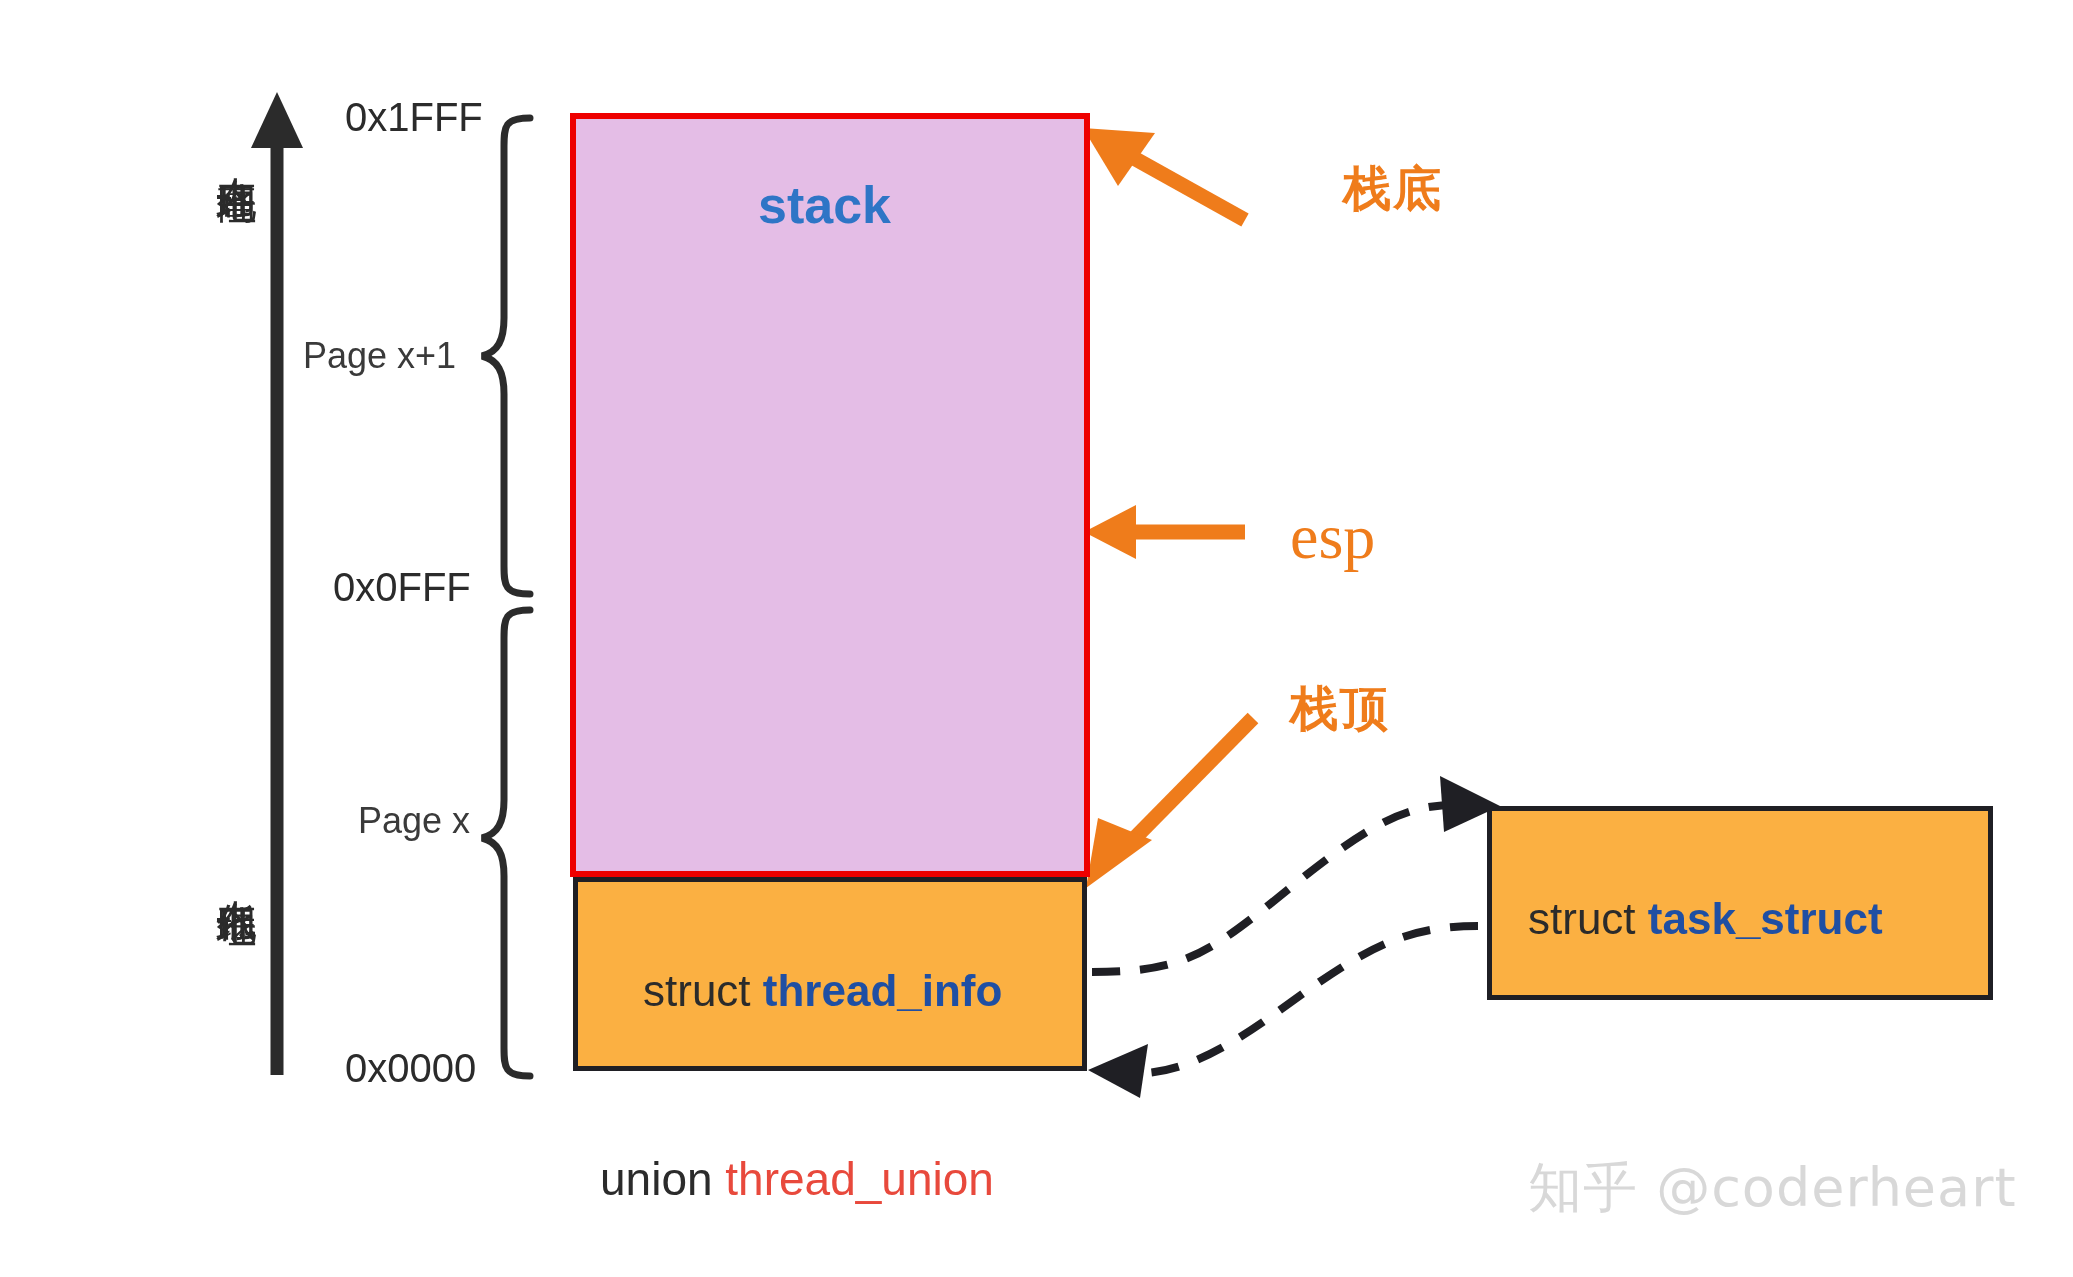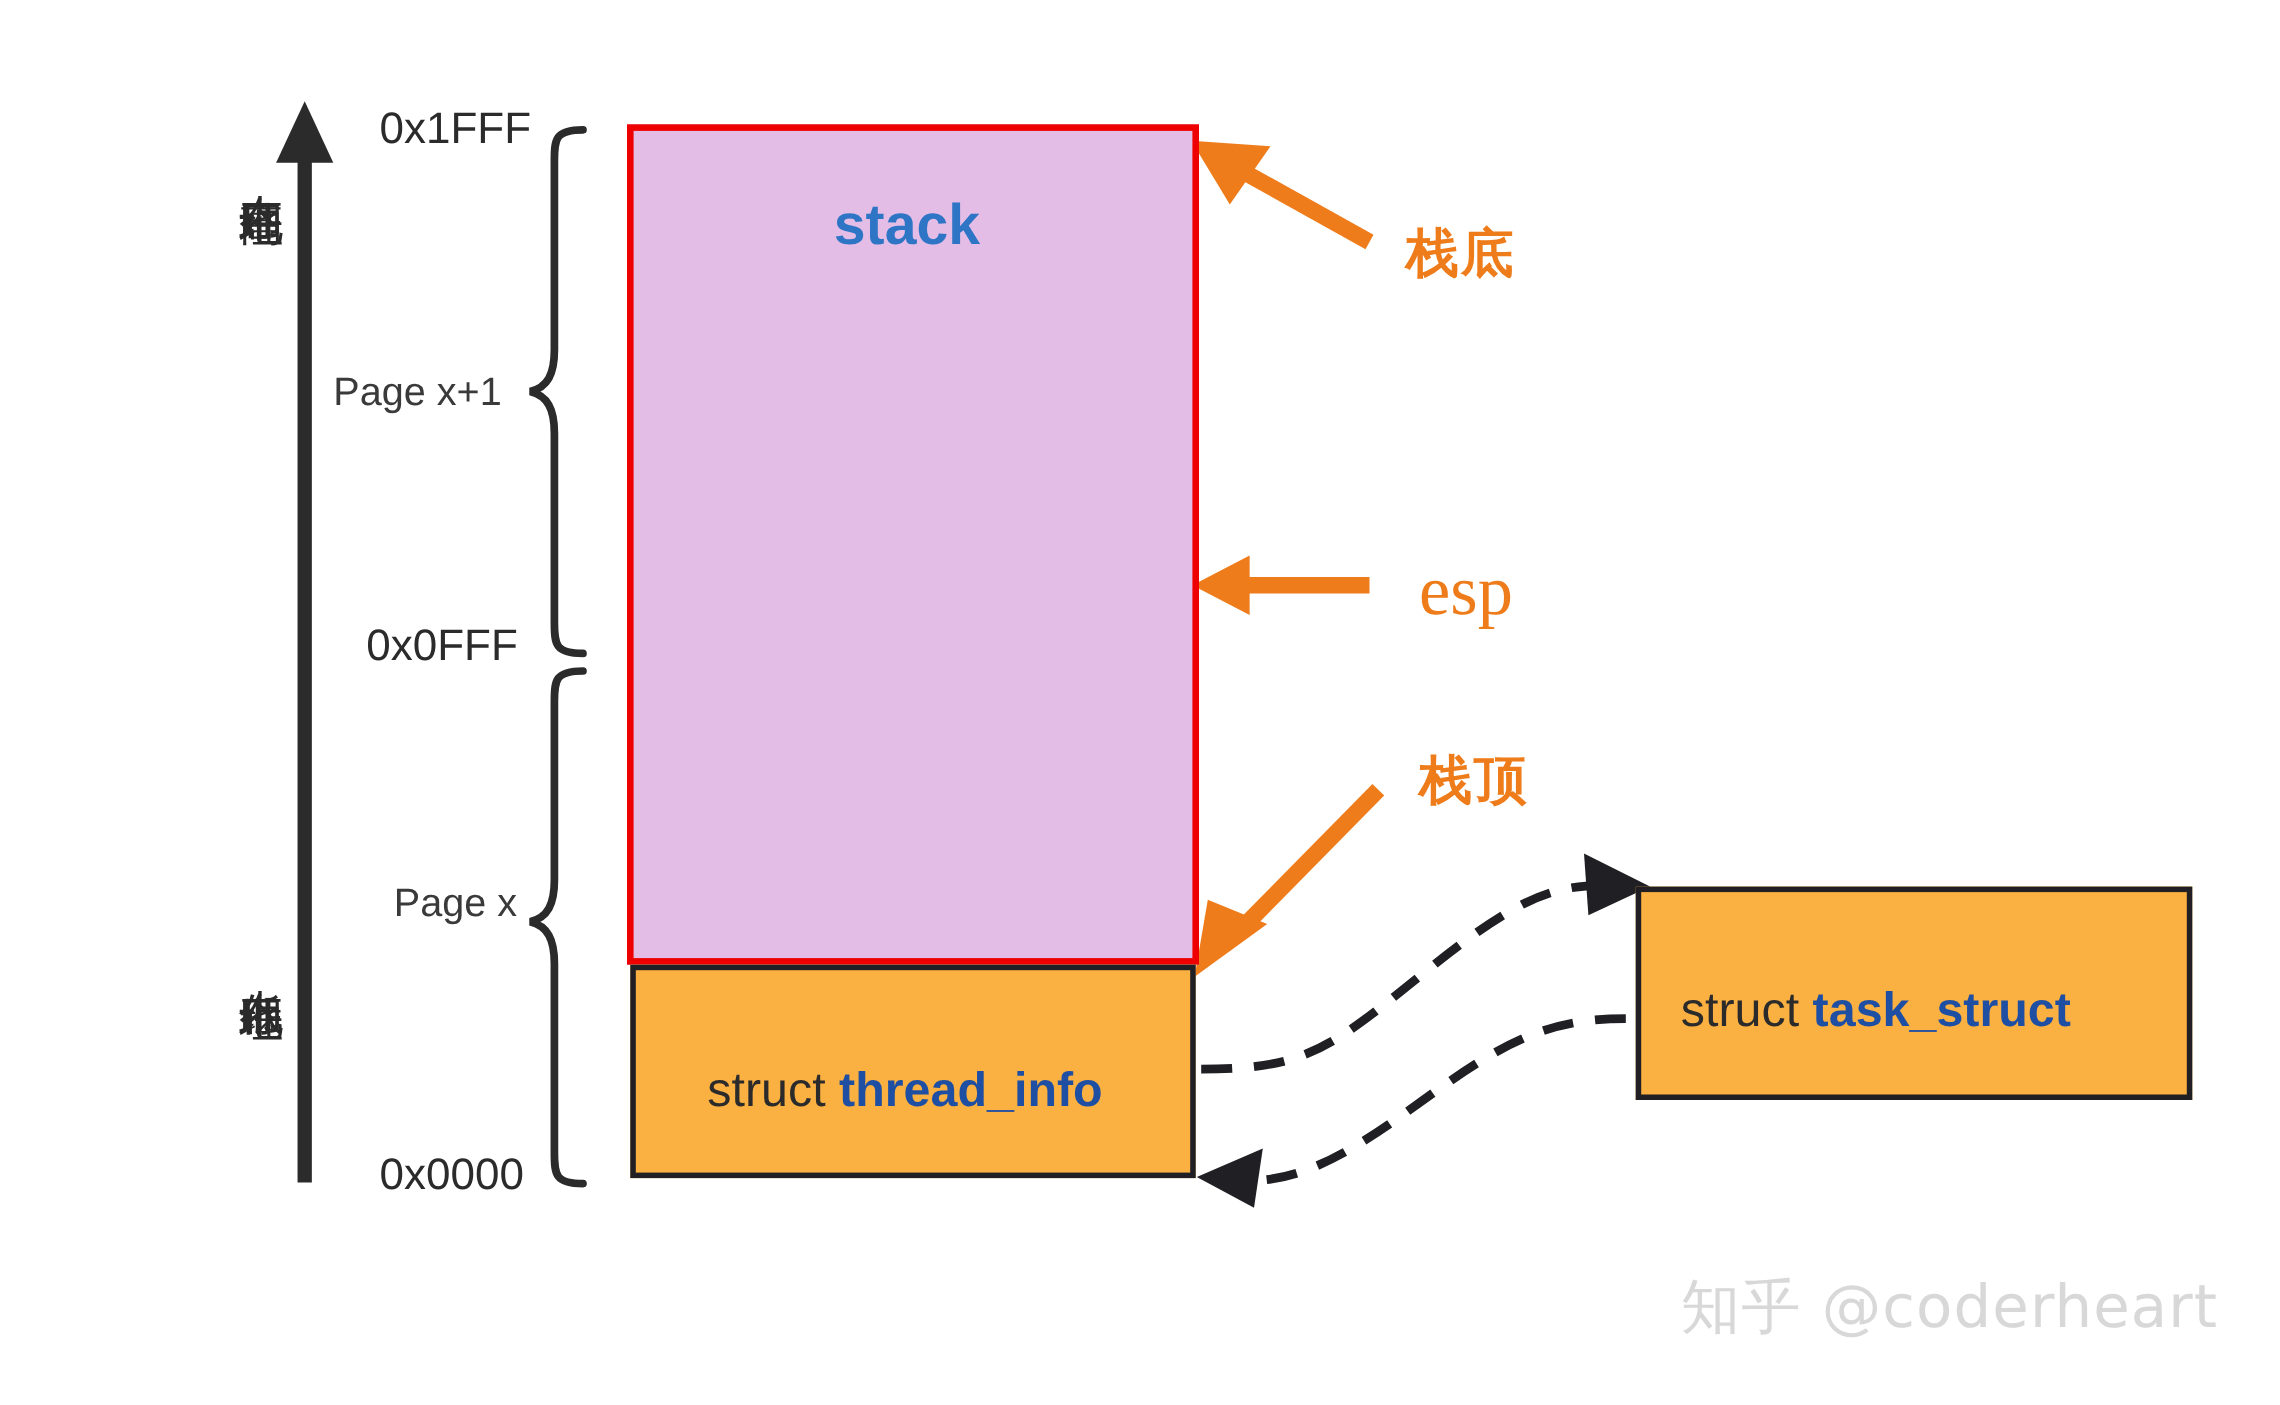--- a/index.html
+++ b/index.html
@@ -127,22 +127,26 @@
     <b>thread_info</b>
   </div>
 
   <div class="tsbox" style="left:1487px;top:806px;width:506px;height:194px;"></div>
 
   <div class="boxlabel" style="left:1528px;top:878px;">
     <span>struct</span>
     <b>task_struct</b>
   </div>
 
-  <div class="ann-cn" style="left:1278px;top:157px;margin-top:41px;">栈底</div>
+  <div class="ann-cn" style="left:1343px;top:157px;">栈底</div>
 
   <div class="ann-esp" style="left:1290px;top:500px;">esp</div>
 
   <div class="ann-cn" style="left:1290px;top:677px;">栈顶</div>
 
+  <div class="caption" style="left:600px;top:1152px;">
+    <span>union</span>
+    <span class="red">thread_union</span>
+  </div>
 
   <div class="watermark" style="left:1528px;top:1152px;">知乎 @coderheart</div>
 
 </div>
 
 </body></html>

